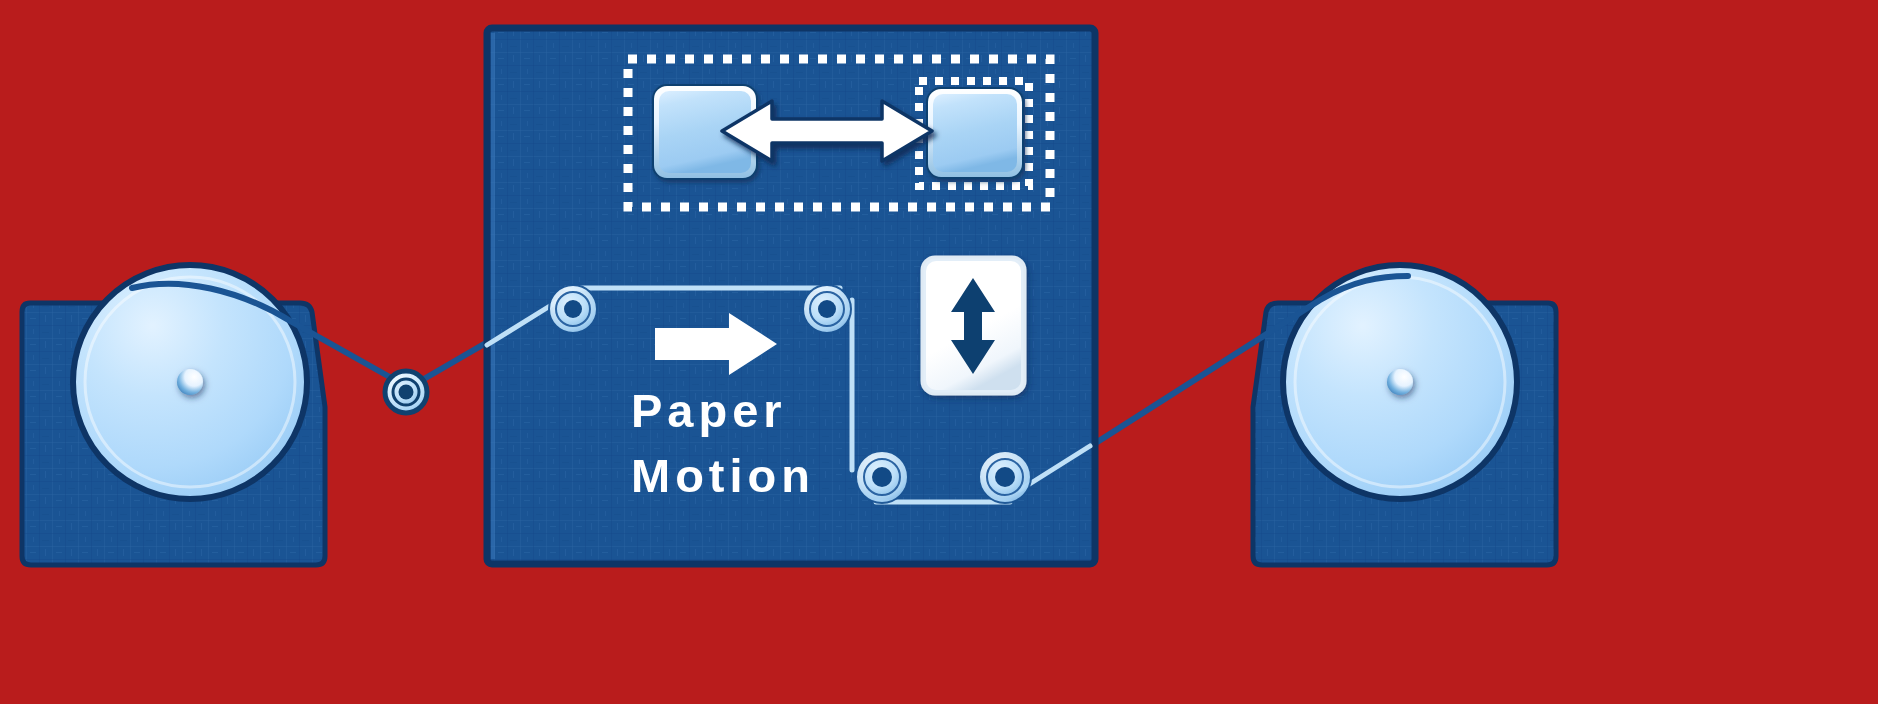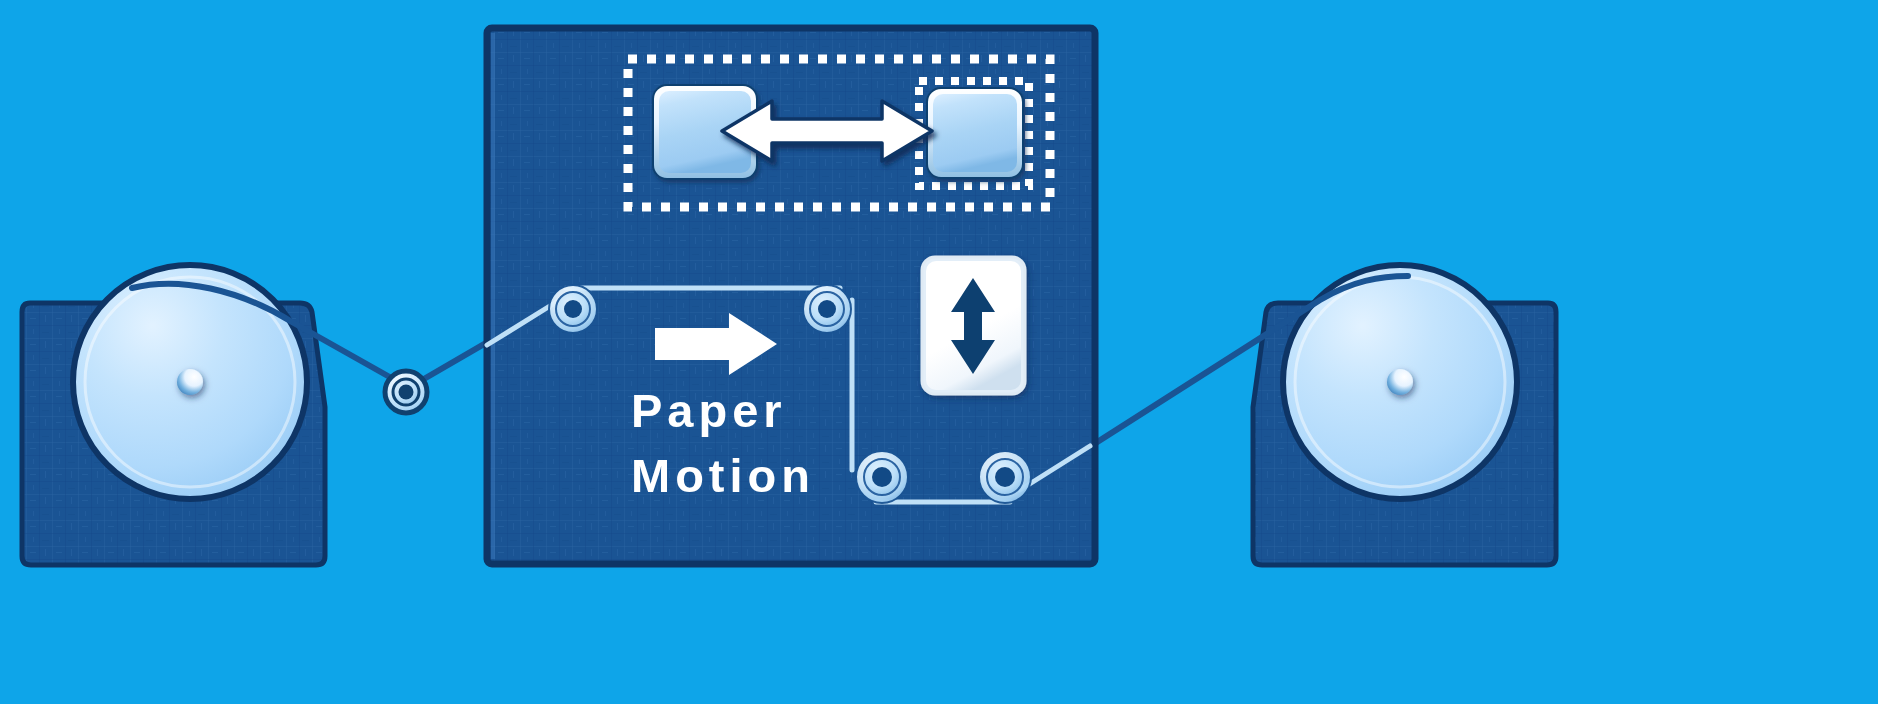--- a/index.html
+++ b/index.html
@@ -1,18 +1,18 @@
 <!DOCTYPE html>
 <html><head>
 <meta charset="utf-8">
 <style>
   html,body{margin:0;padding:0;background:#ffffff;}
   body{width:1878px;height:704px;overflow:hidden;
        font-family:"Liberation Sans","DejaVu Sans",sans-serif;}
-  #stage{position:relative;width:1878px;height:704px;background:#0ea5e9;}
+  #stage{position:relative;width:1878px;height:704px;background:#b91c1c;}
   svg{display:block;}
   .lbl{font-family:"Liberation Sans","DejaVu Sans",sans-serif;
        font-weight:bold;fill:#ffffff;}
 </style>
 </head>
 <body>
 
 <div id="stage">
 <svg width="1878" height="704" viewBox="0 0 1878 704">
   <defs>

